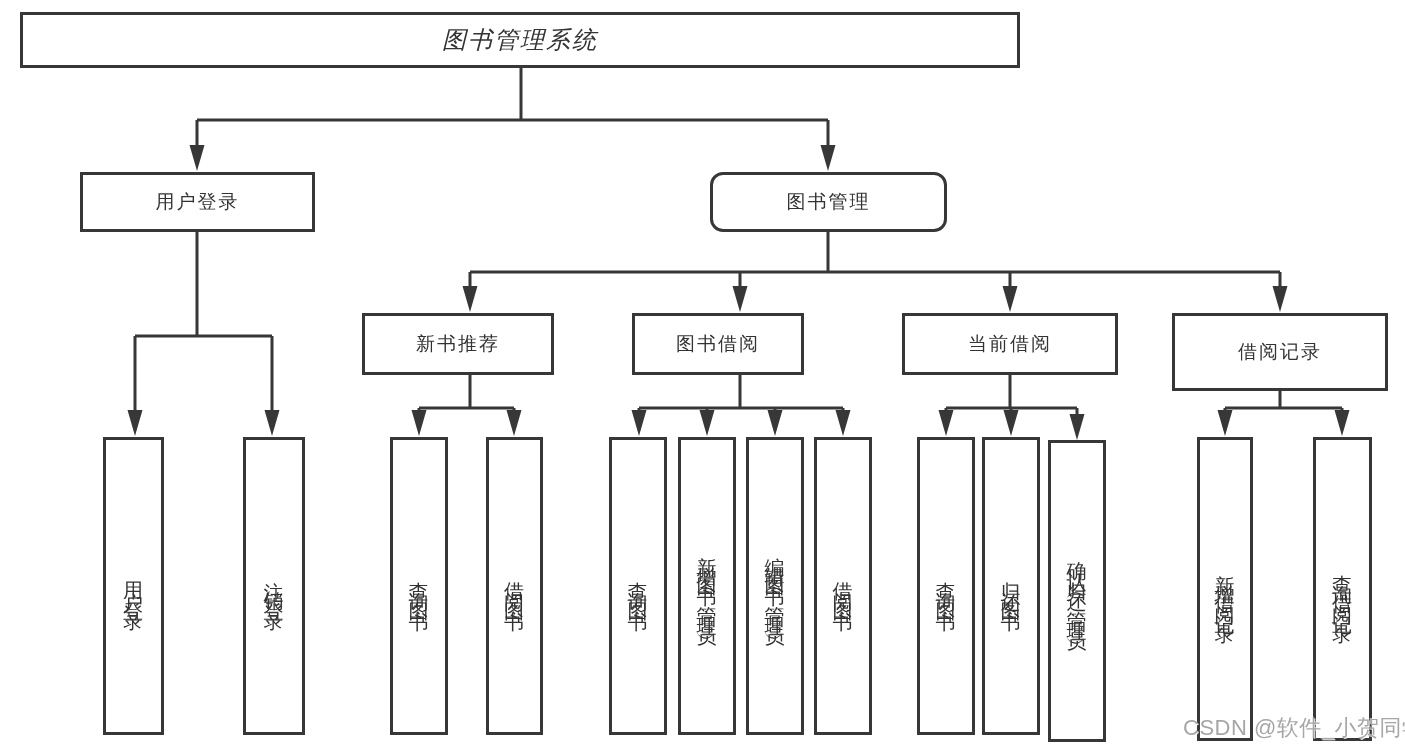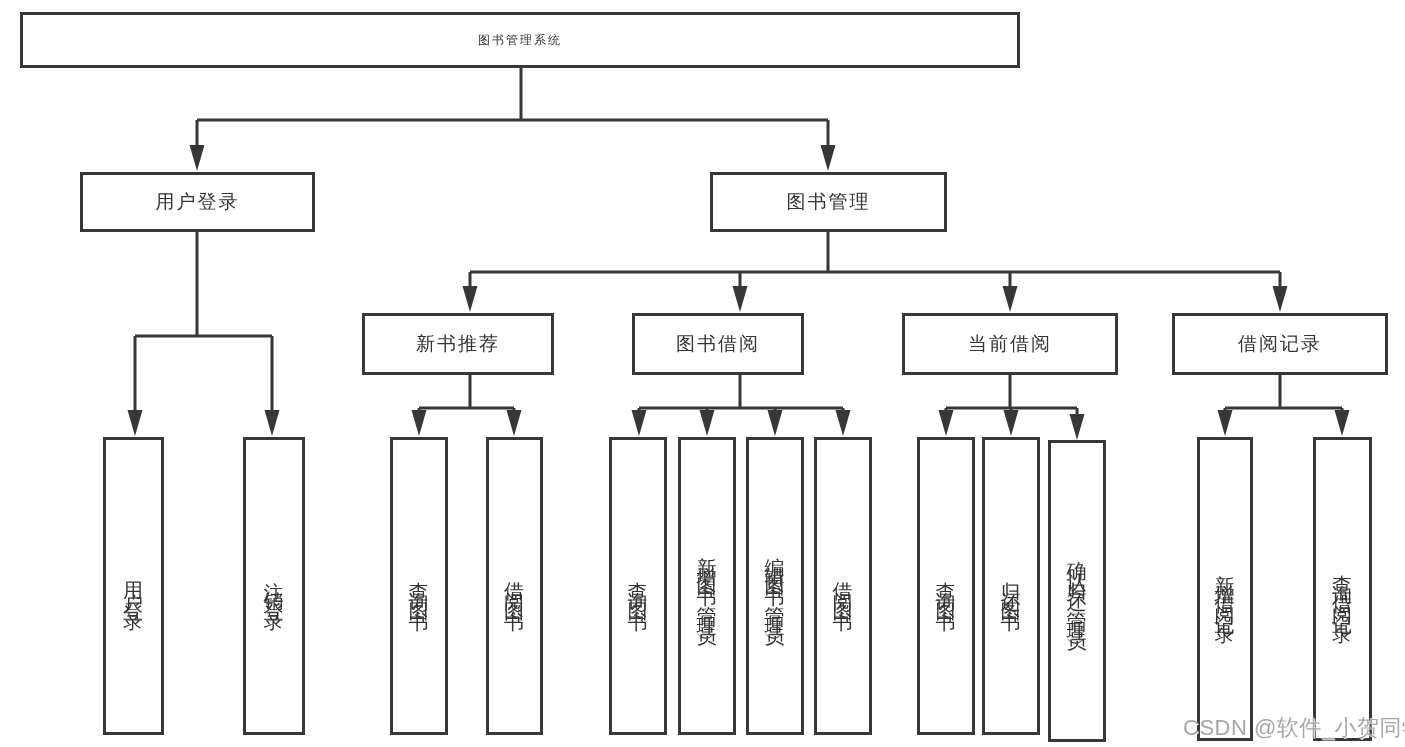--- a/index.html
+++ b/index.html
@@ -26,21 +26,21 @@
     align-items: center;
     justify-content: center;
     color: #333333;
   }
   .node.h span {
     font-size: 19px;
     font-weight: 500;
     letter-spacing: 2px;
     white-space: nowrap;
   }
-  .node.root span { font-size: 12px; }
+  .node.root span { font-size: 24px; font-style: italic; }
   .node.v span {
     writing-mode: vertical-rl;
     text-orientation: mixed;
     font-size: 20px;
     font-weight: 500;
     line-height: 1;
     letter-spacing: 10px;
   }
   .watermark {
     position: absolute;
@@ -99,34 +99,34 @@
     </g>
   </svg>
 
   <div class="node h root" style="left:20px; top:12px; width:1000px; height:56px;">
     <span>图书管理系统</span>
   </div>
 
   <div class="node h" style="left:80px; top:172px; width:235px; height:60px;">
     <span>用户登录</span>
   </div>
-  <div class="node h" style="left:710px; top:172px; width:237px; height:60px;">
+  <div class="node h" style="left:710px; top:172px; width:237px; height:60px;border-radius:13px;">
     <span>图书管理</span>
   </div>
 
   <div class="node h" style="left:362px; top:313px; width:192px; height:62px;">
     <span>新书推荐</span>
   </div>
   <div class="node h" style="left:632px; top:313px; width:172px; height:62px;">
     <span>图书借阅</span>
   </div>
   <div class="node h" style="left:902px; top:313px; width:216px; height:62px;">
     <span>当前借阅</span>
   </div>
-  <div class="node h" style="left:1172px; top:313px; width:216px; height:62px;">
+  <div class="node h" style="left:1172px; top:313px; width:216px; height:78px;">
     <span>借阅记录</span>
   </div>
 
   <div class="node v" style="left:103px; top:437px; width:61px; height:298px;">
     <span>用户登录</span>
   </div>
   <div class="node v" style="left:243px; top:437px; width:62px; height:298px;">
     <span>注销登录</span>
   </div>
 

